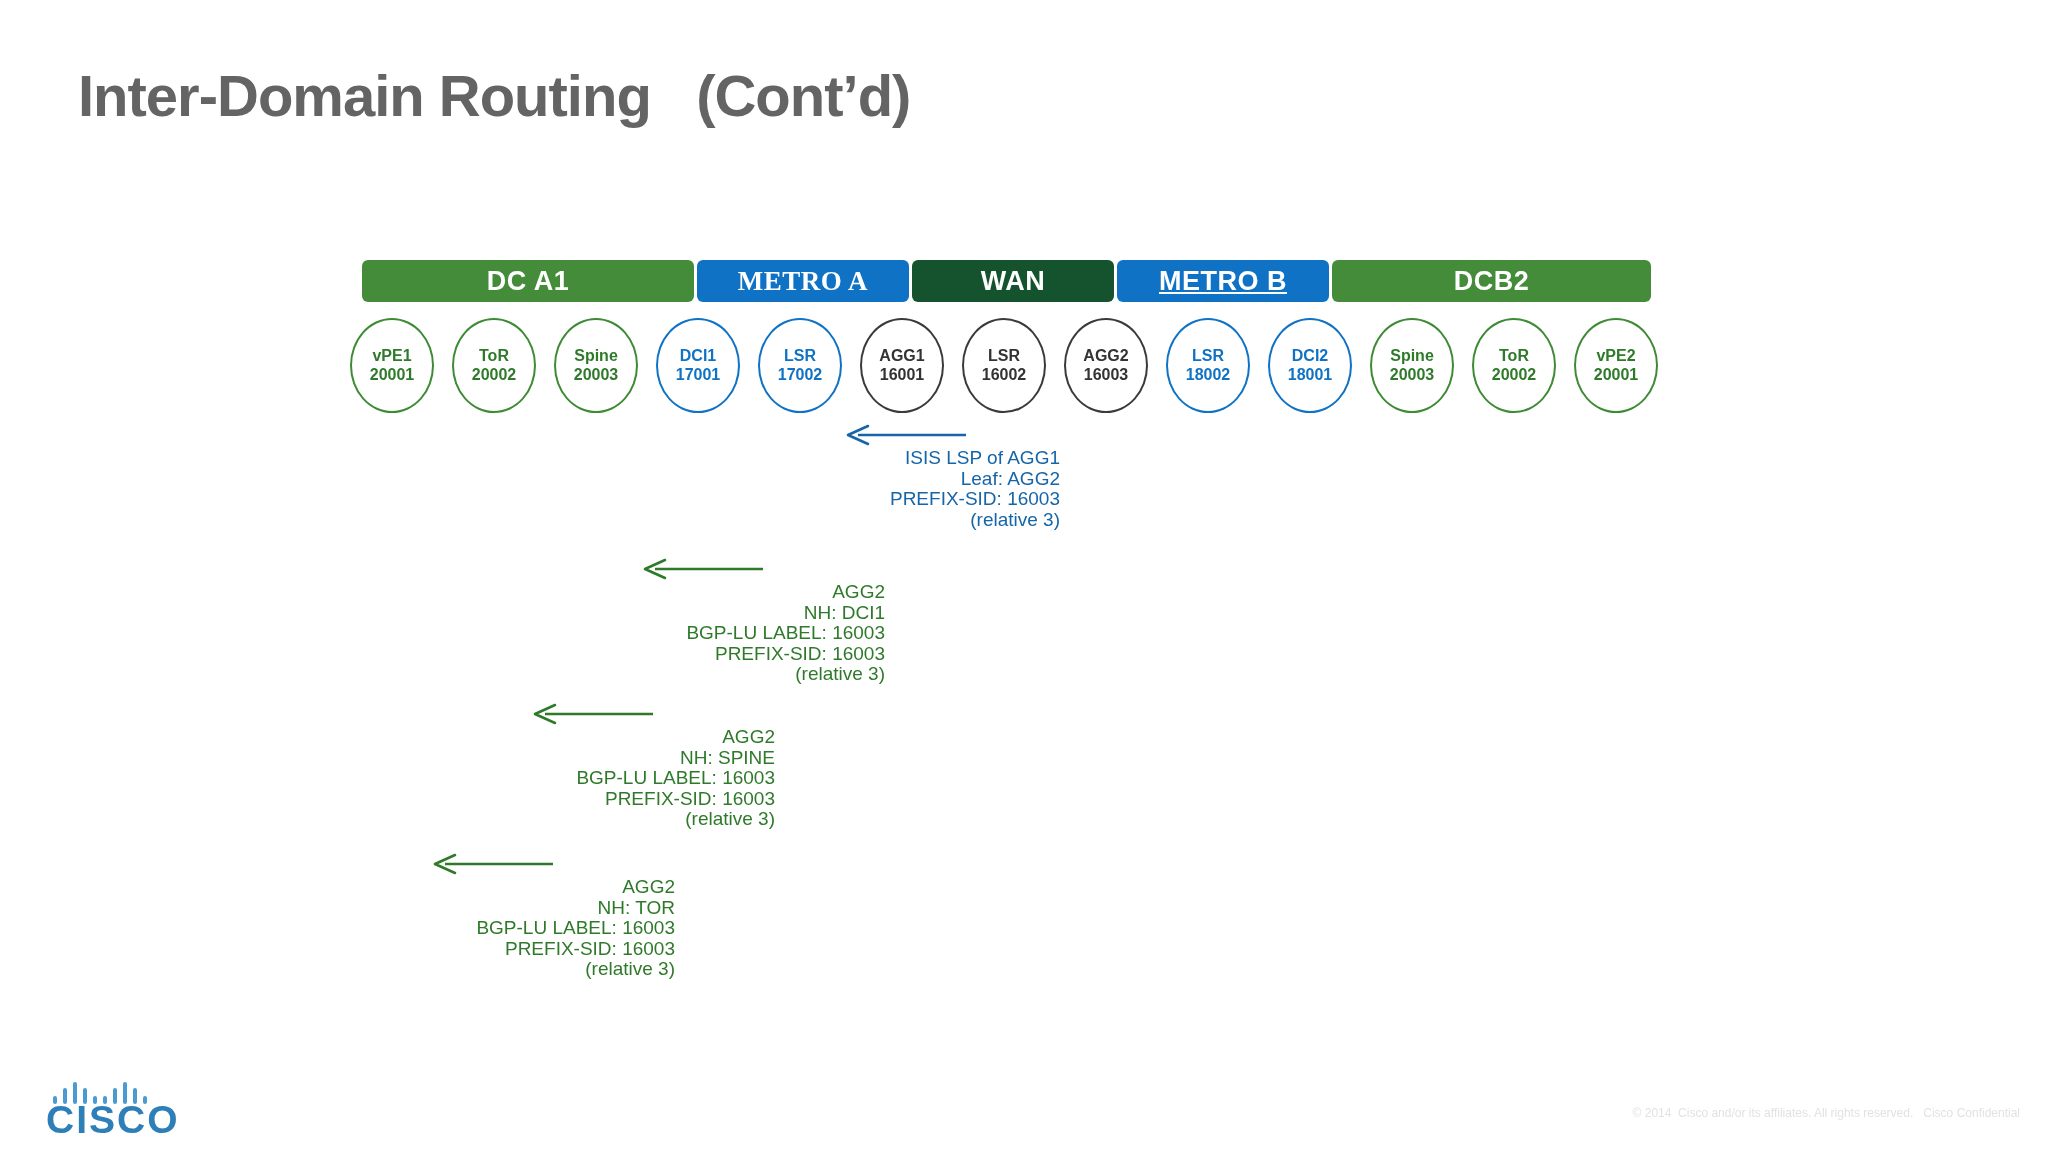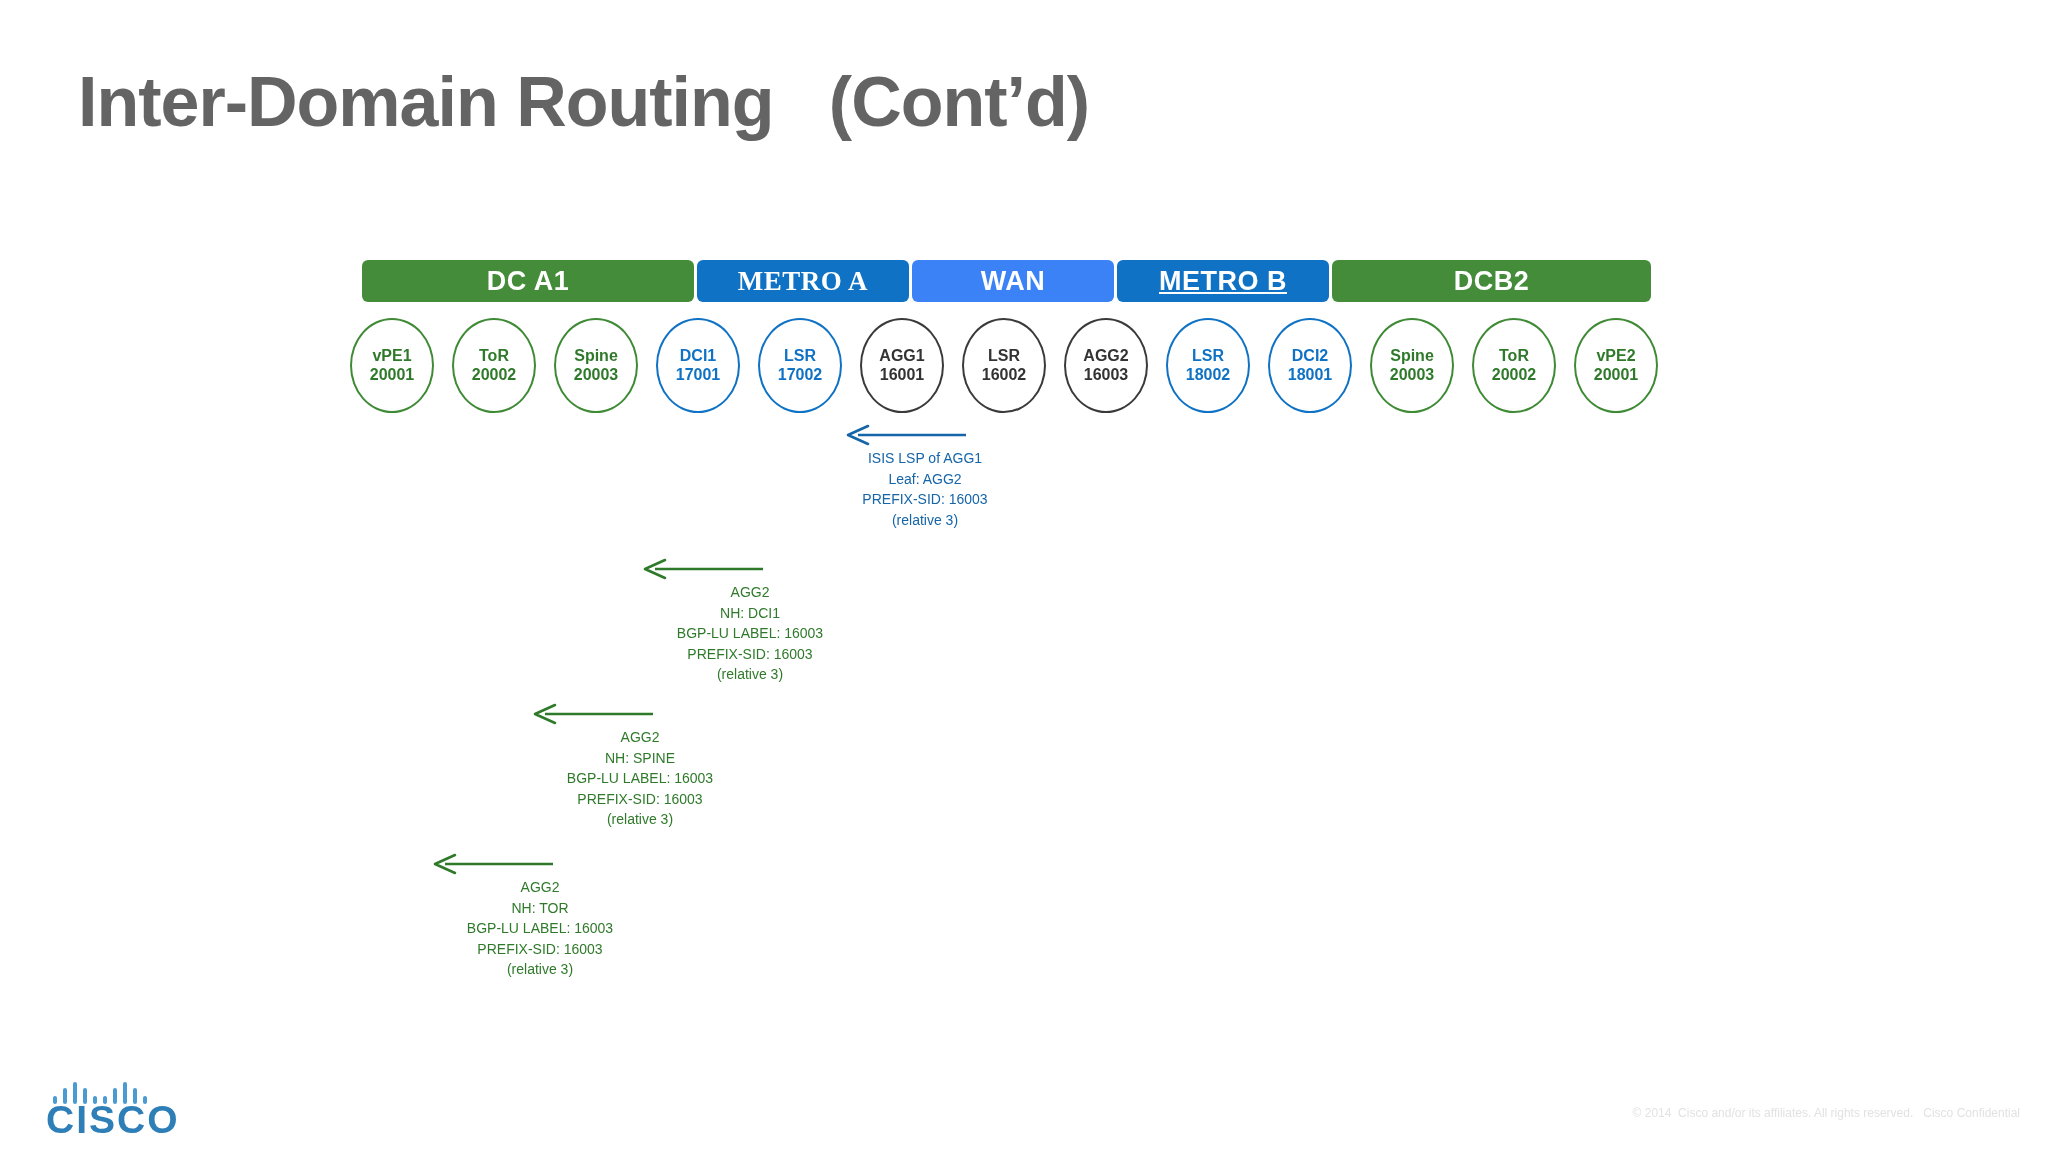--- a/index.html
+++ b/index.html
@@ -14,21 +14,21 @@
     overflow: hidden;
     font-family: "Liberation Sans", sans-serif;
     background: #ffffff;
   }
 
   
   .slide-title {
     position: absolute;
     left: 78px;
     top: 62px;
-    font-size: 70px;
+    font-size: 58px;
     font-weight: bold;
     color: #646464;
     letter-spacing: -1px;
     white-space: pre;
   }
 
   
   .domain-bar {
     position: absolute;
     left: 362px;
@@ -90,23 +90,24 @@
     position: absolute;
     text-align: center;
     white-space: nowrap;
   }
   .anno .arrow-wrap {
     position: relative;
     height: 22px;
     margin-bottom: 2px;
   }
   .anno .anno-line {
-    font-size: 14px;
+    font-size: 19px;
     line-height: 20.5px;
     white-space: nowrap;
+    text-align: right;
   }
   .anno.blue .anno-line { color: #1565A8; }
   .anno.green .anno-line { color: #2F7A2A; }
 
   .arrow-svg { display: block; }
 
   
   .cisco-logo {
     position: absolute;
     left: 46px;
@@ -151,21 +152,21 @@
 
 <div class="slide-title">Inter-Domain Routing   (Cont’d)</div>
 
 <div class="domain-bar" id="domain-bar">
     <div class="domain-seg" style="background: rgb(68, 140, 58); width: 332px;">
       <span>DC A1</span>
     </div>
     <div class="domain-seg" style="background: rgb(15, 114, 196); width: 212px; font-family: Liberation Serif, serif;">
       <span>METRO A</span>
     </div>
-    <div class="domain-seg" style="background: #3b82f6; width: 202px;">
+    <div class="domain-seg" style="background: #14532d; width: 202px;">
       <span>WAN</span>
     </div>
     <div class="domain-seg" style="background: rgb(15, 114, 196); width: 212px; text-decoration: underline;">
       <span>METRO B</span>
     </div>
     <div class="domain-seg" style="background: rgb(68, 140, 58); width: 319px;">
       <span>DCB2</span>
     </div>
   </div>
 

